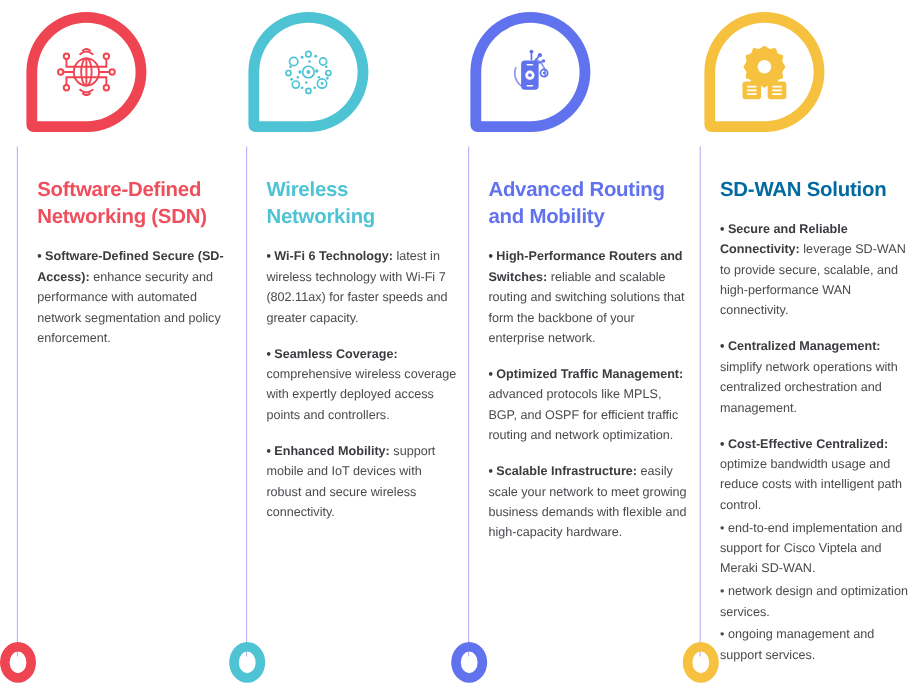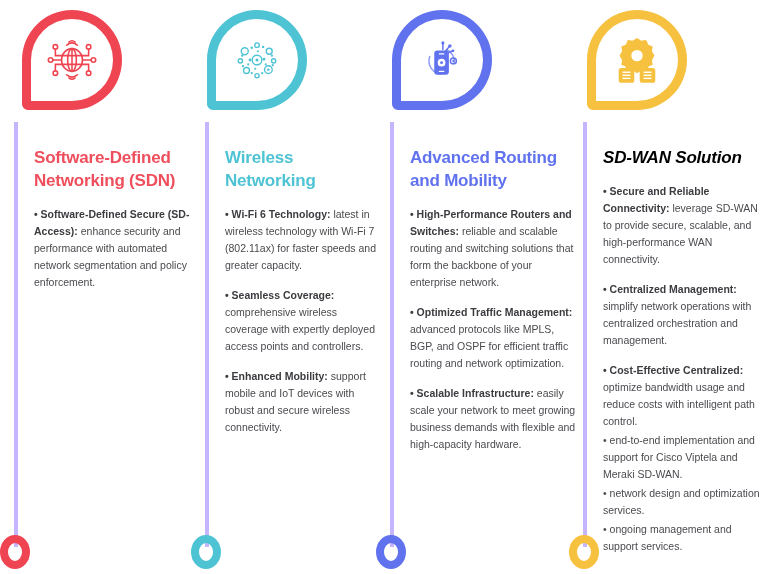--- a/index.html
+++ b/index.html
@@ -62,40 +62,40 @@
     position: absolute;
     top: 122px;
     left: 0;
     width: 768px;
     height: 425px;
   }
   .col {
     position: absolute;
     top: 0;
     height: 425px;
-    border-left: 4px solid #c4b5fd;
+    border-left: 1px solid #c4b5fd;
     padding-left: 16px;
     padding-top: 24px;
   }
   #col-0 { left: 14px;  width: 178px; }
   #col-1 { left: 205px; width: 178px; }
   #col-2 { left: 390px; width: 186px; }
   #col-3 { left: 583px; width: 182px; }
 
   .col-title {
     font-size: 17px;
     font-weight: bold;
     line-height: 1.36;
     letter-spacing: -0.2px;
     margin-bottom: 14px;
   }
   #col-0 .col-title { color: #ef4f5d; }
   #col-1 .col-title { color: #4ec3d4; }
   #col-2 .col-title { color: #6172ee; }
-  #col-3 .col-title { color: #000000; font-style: italic; }
+  #col-3 .col-title { color: #0369a1; }
 
   .bullet {
     font-size: 10.5px;
     line-height: 1.62;
     color: #4a4a4f;
     margin-bottom: 13px;
   }
   .bullet:last-child { margin-bottom: 0; }
   .bullet .lead {
     font-weight: bold;

